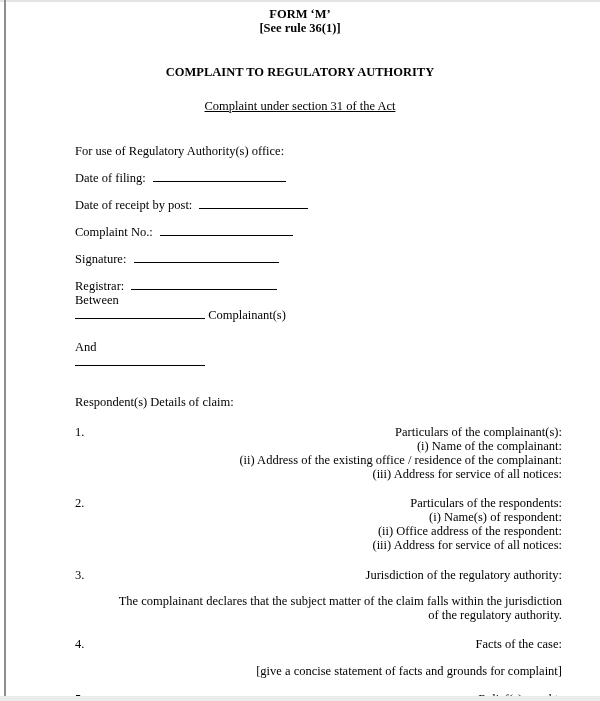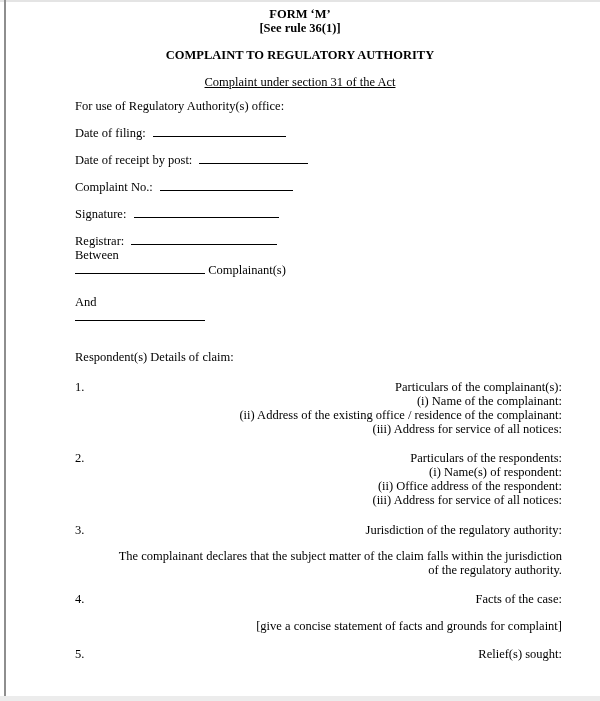--- a/index.html
+++ b/index.html
@@ -27,23 +27,23 @@
     background: #ececec;
   }
   .content { padding: 7px 38px 0 75px; }
   .centerline {
     text-align: center;
     margin-left: -75px;
     margin-right: -38px;
   }
   .bold { font-weight: bold; }
   .underlined { text-decoration: underline; }
-  .main-title { margin-top: 13px; }
-  .subtitle { margin-top: 13px; }
-  .office-intro { margin-top: 10px; }
+  .main-title { margin-top: 30px; }
+  .subtitle { margin-top: 20px; }
+  .office-intro { margin-top: 31px; }
   .field { margin-top: 12px; white-space: nowrap; }
   .blank {
     display: inline-block;
     height: 11px;
     border-bottom: 1px solid #000;
     margin-left: 4px;
     vertical-align: baseline;
   }
   .court-heading { margin-top: 22px; }
   .between-label { }

